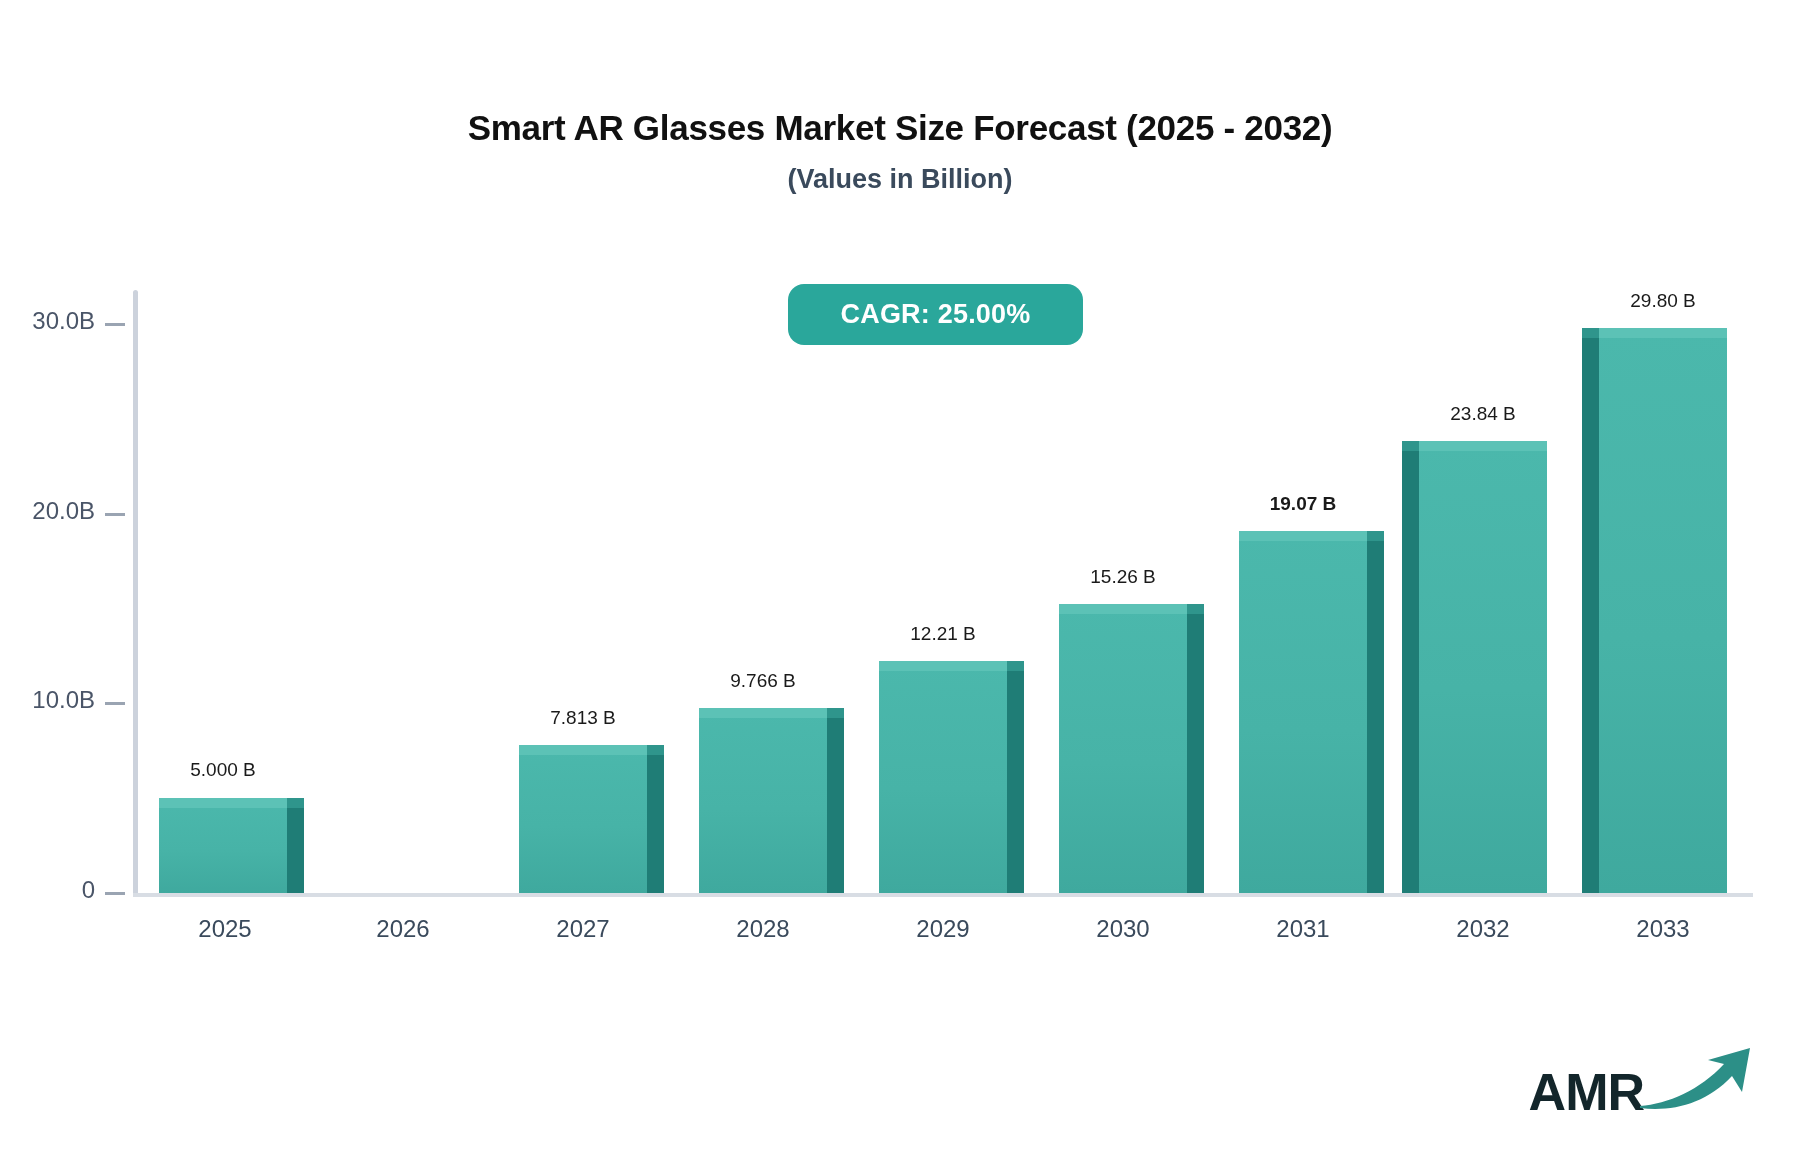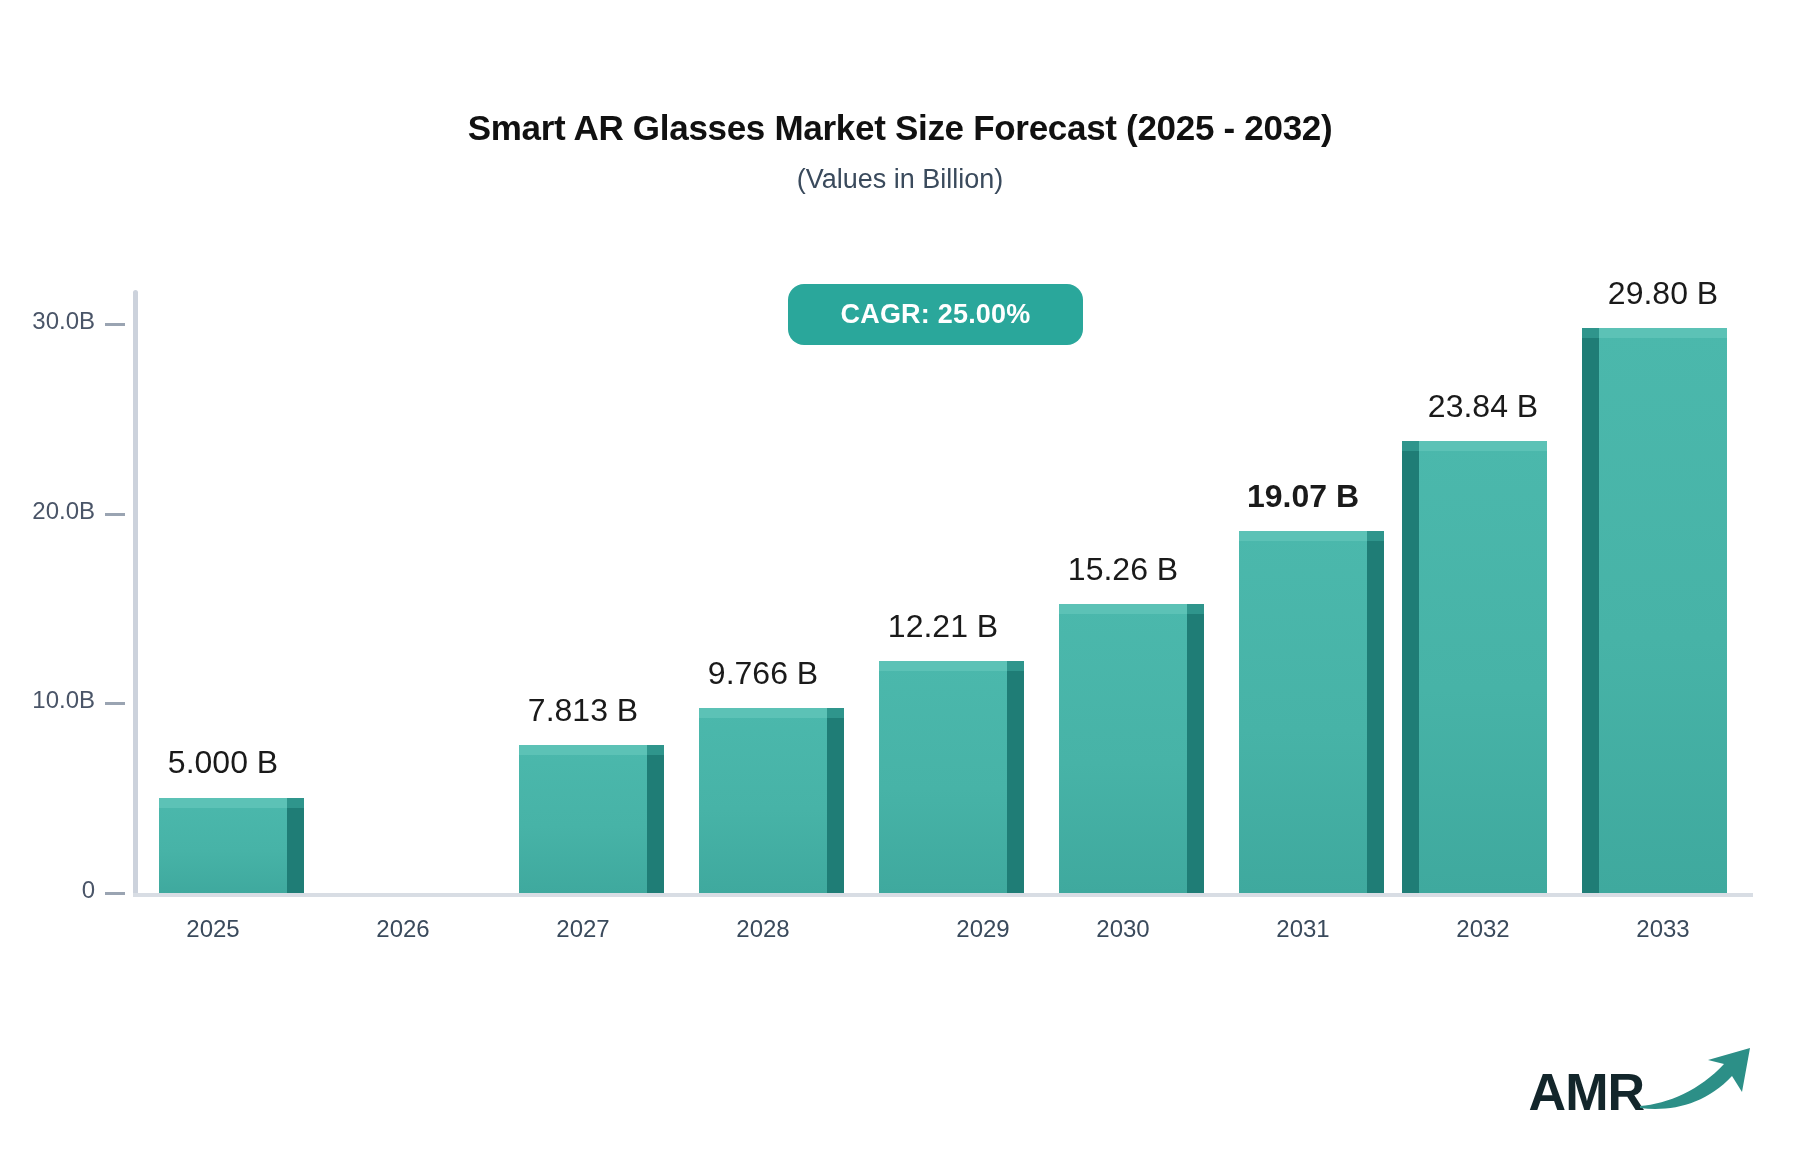--- a/index.html
+++ b/index.html
@@ -33,21 +33,21 @@
   .chart-title {
     font-size: 35px;
     font-weight: bold;
     color: #111111;
     letter-spacing: -0.3px;
     line-height: 1.15;
     margin: 0;
   }
   .chart-subtitle {
     font-size: 27px;
-    font-weight: normal;
+    font-weight: bold;
     color: #3a4a5c;
     margin: 16px 0 0 0;
     line-height: 1.15;
   }
 
   
   .cagr-badge {
     position: absolute;
     top: 256px;
     left: 788px;
@@ -172,21 +172,21 @@
     width: 17px;
     height: 10px;
     left: -17px;
     background: #2f958c;
   }
 
   .bar-value {
     position: absolute;
     left: 50%;
     transform: translateX(-50%);
-    font-size: 32px;
+    font-size: 19px;
     color: #1a1a1a;
     white-space: nowrap;
     text-align: right;
   }
 
   
   .x-labels {
     position: absolute;
     left: 133px;
     top: 915px;
@@ -327,25 +327,25 @@
           <div class="bar-3d">
             <div class="bar-side left" style="height: 559.075px;"></div>
             <div class="bar-face" style="height: 565.075px;"></div>
             <div class="bar-top" style="bottom: 555.075px;"></div>
             <div class="bar-cap-left" style="bottom: 555.075px;"></div>
           </div>
           <div class="bar-value" style="bottom: 581.075px;">29.80 B</div>
         </div>
       </div>
     <div class="x-labels" id="x-labels">
-        <div class="x-label" style="left: 80px;">2025</div>
+        <div class="x-label" style="left: 92px;">2025</div>
         <div class="x-label" style="left: 270px;">2026</div>
         <div class="x-label" style="left: 450px;">2027</div>
         <div class="x-label" style="left: 630px;">2028</div>
-        <div class="x-label" style="left: 810px; margin-left: 40px;">2029</div>
+        <div class="x-label" style="left: 810px;">2029</div>
         <div class="x-label" style="left: 990px;">2030</div>
         <div class="x-label" style="left: 1170px;">2031</div>
         <div class="x-label" style="left: 1350px;">2032</div>
         <div class="x-label" style="left: 1530px;">2033</div>
       </div>
   </div>
 
   <div class="logo">
     <span class="logo-text">AMR</span>
     <span class="logo-arrow">

